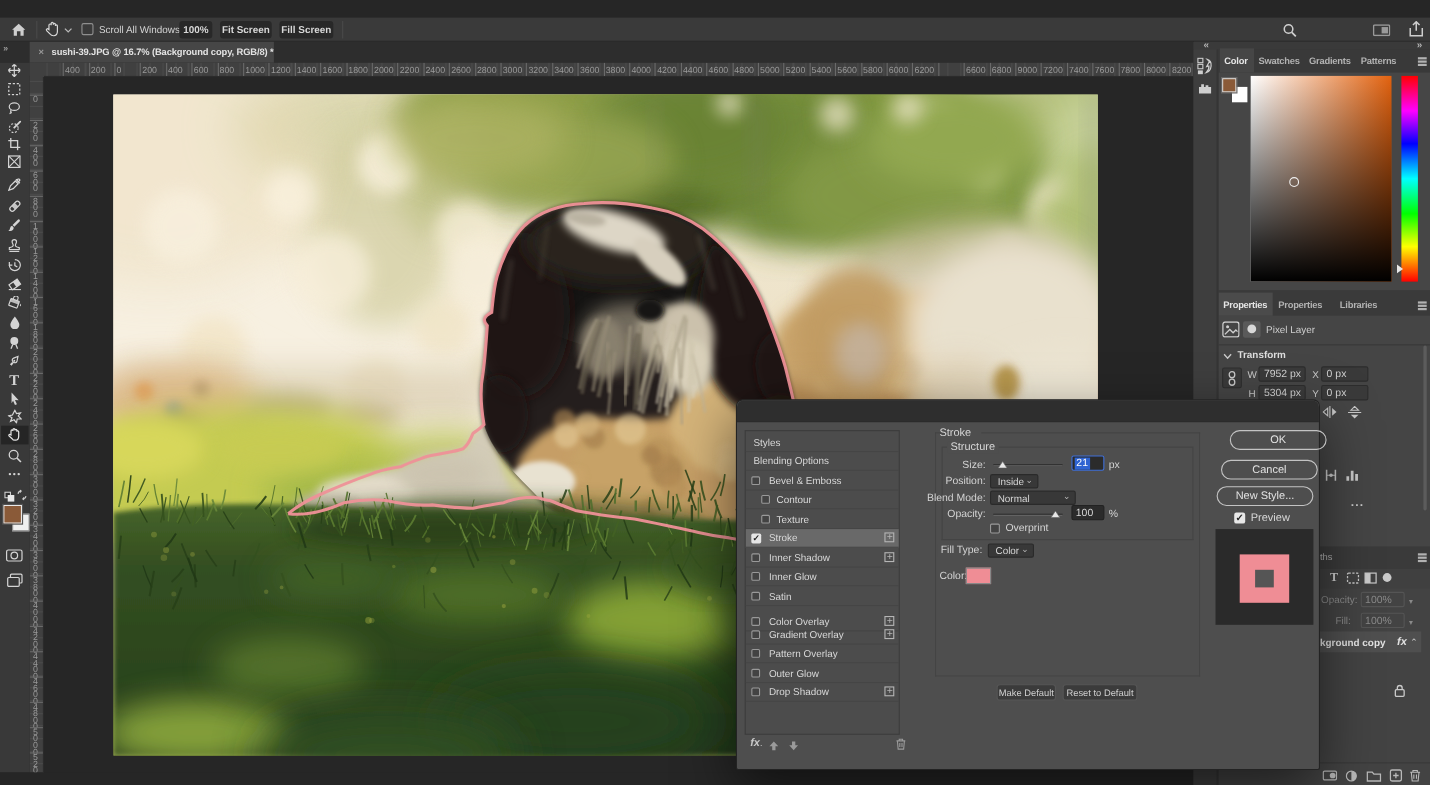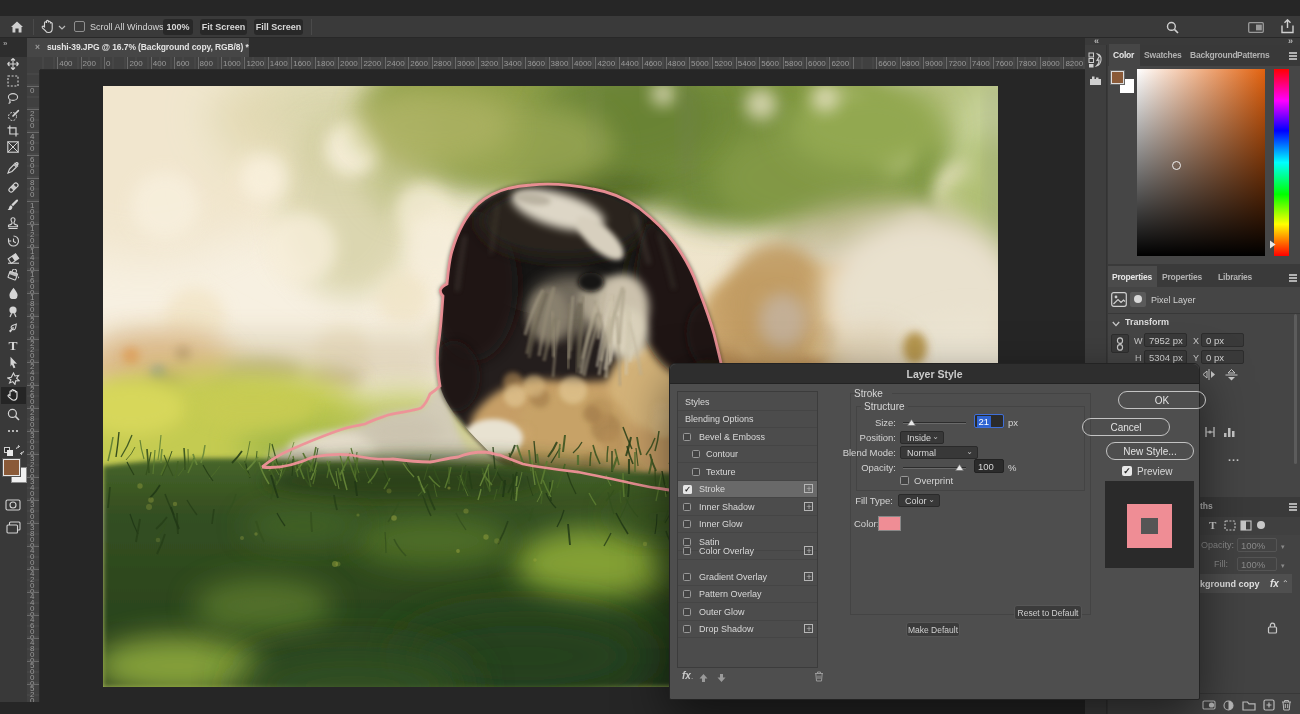--- a/index.html
+++ b/index.html
@@ -1013,21 +1013,21 @@
     <svg style="position:absolute; left:4px; top:37px;" width="13" height="11" viewBox="0 0 13 11">
       <path d="M1 10 V4 L3 4 V1.5 L5.5 1.5 V4 L7 4 V2.5 L9.5 2.5 V4 L12 4 V10 Z" fill="#cfcfcf"></path>
     </svg>
 
     
     <div style="position:absolute; left:23px; top:7px; width:192px; height:219px; background:#393939;"></div>
     <div style="position:absolute; left:23px; top:28px; width:192px; height:198px; background:#464646;"></div>
     <div style="position:absolute; left:24px; top:6px; width:31px; height:22px; background:#464646;"></div>
     <div style="position:absolute; left:28px; top:12px; color:#e6e6e6; font-size:8.5px; font-weight:bold; letter-spacing:-0.2px;">Color</div>
     <div style="position:absolute; left:59px; top:12px; color:#b2b2b2; font-size:8.5px; font-weight:bold; letter-spacing:-0.2px;">Swatches</div>
-    <div style="position:absolute; left:105px; top:12px; color:#b2b2b2; font-size:8.5px; font-weight:bold; letter-spacing:-0.2px;">Background</div>
+    <div style="position:absolute; left:105px; top:12px; color:#b2b2b2; font-size:8.5px; font-weight:bold; letter-spacing:-0.2px;">Gradients</div>
     <div style="position:absolute; left:152px; top:12px; color:#b2b2b2; font-size:8.5px; font-weight:bold; letter-spacing:-0.2px;">Patterns</div>
     <div style="position:absolute; left:204px; top:14px; width:8px; height:1.5px; background:#b2b2b2; box-shadow:0 3px 0 #b2b2b2, 0 6px 0 #b2b2b2;"></div>
     
     <div style="position:absolute; left:35px; top:41px; width:14px; height:14px; background:#fff;"></div>
     <div style="position:absolute; left:26px; top:33px; width:13px; height:13px; background:#8a5a38; border:1px solid #ddd; outline:1px solid #666;"></div>
     
     <div style="position:absolute; left:52px; top:31px; width:128px; height:187px;
       background:linear-gradient(to bottom, rgba(0,0,0,0) 0%, #000 100%),
                  linear-gradient(to right, #ffffff 0%, #e2620f 100%);"></div>
     <div style="position:absolute; left:87px; top:123px; width:9px; height:9px; border:1.5px solid #f0f0f0; border-radius:50%;"></div>
@@ -1097,21 +1097,21 @@
         <circle cx="6" cy="6" r="1.6" fill="#c9c9c9"></circle>
     </svg>
     <svg style="position:absolute; left:138px; top:387px;" width="13" height="13" viewBox="0 0 13 13">
       <path d="M1 12 V8 H3.5 V12 M5 12 V3 H7.5 V12 M9 12 V6 H11.5 V12" fill="#c9c9c9"></path>
     </svg>
     <div style="position:absolute; left:143px; top:413px; color:#c9c9c9; font-size:11px; letter-spacing:1px; font-weight:bold;">...</div>
 
     
     <div style="position:absolute; left:23px; top:479px; width:192px; height:197px; background:#434343;"></div>
     <div style="position:absolute; left:23px; top:459px; width:192px; height:20px; background:#3a3a3a;"></div>
-    <div style="position:absolute; left:115px; top:463px; color:#b2b2b2; font-size:8.5px; font-weight:bold;">ths</div>
+    <div style="position:absolute; left:115px; top:463px; color:#b2b2b2; font-size:8.5px; font-weight:normal;">ths</div>
     <div style="position:absolute; left:204px; top:465px; width:8px; height:1.5px; background:#b2b2b2; box-shadow:0 3px 0 #b2b2b2, 0 6px 0 #b2b2b2;"></div>
     
     <div style="position:absolute; left:23px; top:479px; width:192px; height:18px; background:#404040;"></div>
     <div style="position:absolute; left:124px; top:481px; color:#cfcfcf; font-size:11px; font-weight:bold; font-family:'Liberation Serif',serif;">T</div>
     <svg style="position:absolute; left:139px; top:482px;" width="12" height="11" viewBox="0 0 12 11">
         <rect x="1" y="1" width="10" height="9" rx="1" fill="none" stroke="#c9c9c9" stroke-width="1.2" stroke-dasharray="2 1.4"></rect>
       </svg>
     <svg style="position:absolute; left:155px; top:482px;" width="12" height="11" viewBox="0 0 12 11">
         <rect x="1" y="1" width="10" height="9" fill="none" stroke="#c9c9c9" stroke-width="1.1"></rect>
         <rect x="1" y="1" width="5" height="9" fill="#c9c9c9"></rect>
@@ -1153,21 +1153,20 @@
         <path d="M6 3.5 V8.5 M3.5 6 H8.5" stroke="#b9b9b9" stroke-width="1.2"></path>
       </svg>
     <svg style="position:absolute; left:196px; top:661px;" width="11" height="12" viewBox="0 0 11 12">
         <path d="M1 3 H10 M2 3 L2.8 11 H8.2 L9 3 M3.5 3 V1.5 H7.5 V3 M4.3 5 V9 M6.7 5 V9" fill="none" stroke="#b9b9b9" stroke-width="1"></path>
       </svg>
   </div>
 
   <div class="abs" id="dialog">
 
     <div style="position:absolute; left:0; top:0; width:529px; height:20px; background:#2e2e2e; border-radius:6px 6px 0 0; border-bottom:1px solid #232323;"></div>
-    <div style="position:absolute; left:0; top:4px; width:529px; text-align:center; color:#cbcbcb; font-size:10.5px; font-weight:bold;">Layer Style</div>
 
     <div style="position:absolute; left:7px; top:27px; width:141px; height:277px; background:#4c4c4c; border:1px solid #3c3c3c;"></div>
     <div class="srow" style="top:29px;">
         <span class="slab" style="left:7px;">Styles</span>
       </div>
     <div class="srow" style="top:46.5px;">
         <span class="slab" style="left:7px;">Blending Options</span>
       </div>
     <div class="srow" style="top:64px;">
         <span class="scb"></span>
@@ -1192,21 +1191,21 @@
         <span class="plus"></span>
       </div>
     <div class="srow" style="top:151.5px;">
         <span class="scb"></span>
         <span class="slab">Inner Glow</span>
       </div>
     <div class="srow" style="top:169px;">
         <span class="scb"></span>
         <span class="slab">Satin</span>
       </div>
-    <div class="srow" style="top:178px;text-align:center;">
+    <div class="srow" style="top:192px;text-align:center;">
         <span class="scb"></span>
         <span class="slab">Color Overlay</span>
         <span class="plus"></span>
       </div>
     <div class="srow" style="top:204px;">
         <span class="scb"></span>
         <span class="slab">Gradient Overlay</span>
         <span class="plus"></span>
       </div>
     <div class="srow" style="top:221.5px;">
@@ -1269,26 +1268,26 @@
     <div class="dlab" style="left:244px; top:111px;">Overprint</div>
 
     <div style="position:absolute; left:186px; top:126px; width:229px; height:1px; background:#444;"></div>
     <div class="dlabr" style="top:131px;"><span style="background:#4e4e4e; padding:0 3px;">Fill Type:</span></div>
     <div class="ddrop" style="left:228px; top:130px; width:42px;">Color<span class="darr">⌄</span></div>
 
     <div class="dlab" style="left:184px; top:154px;">Color:</div>
     <div style="position:absolute; left:208px; top:152px; width:23px; height:15px; background:#ef8d95; border:1px solid #888;"></div>
 
     <div class="mbtn" style="left:428px; top:27px;margin-left:20px;">OK</div>
-    <div class="mbtn" style="left:412px; top:54px;">Cancel</div>
+    <div class="mbtn" style="left:440px; top:54px;">Cancel</div>
     <div class="mbtn" style="left:436px; top:78px;">New Style...</div>
     <div class="cbw" style="left:452px; top:102px;">✓</div>
     <div style="position:absolute; left:467px; top:102px; color:#d8d8d8; font-size:10px;">Preview</div>
 
     <div style="position:absolute; left:435px; top:117px; width:89px; height:87px; background:#2a2a2a;"></div>
     <div style="position:absolute; left:457px; top:140px; width:45px; height:44px; background:#ef8d95;"></div>
     <div style="position:absolute; left:471px; top:154px; width:17px; height:16px; background:#555;"></div>
 
     <div class="gbtn" style="left:236px; top:258px; width:54px;">Make Default</div>
-    <div class="gbtn" style="left:296px; top:241px; width:68px;margin-left:48px;">Reset to Default</div>
+    <div class="gbtn" style="left:296px; top:258px; width:68px;">Reset to Default</div>
   </div>
 
 </div>
 
 </body></html>

